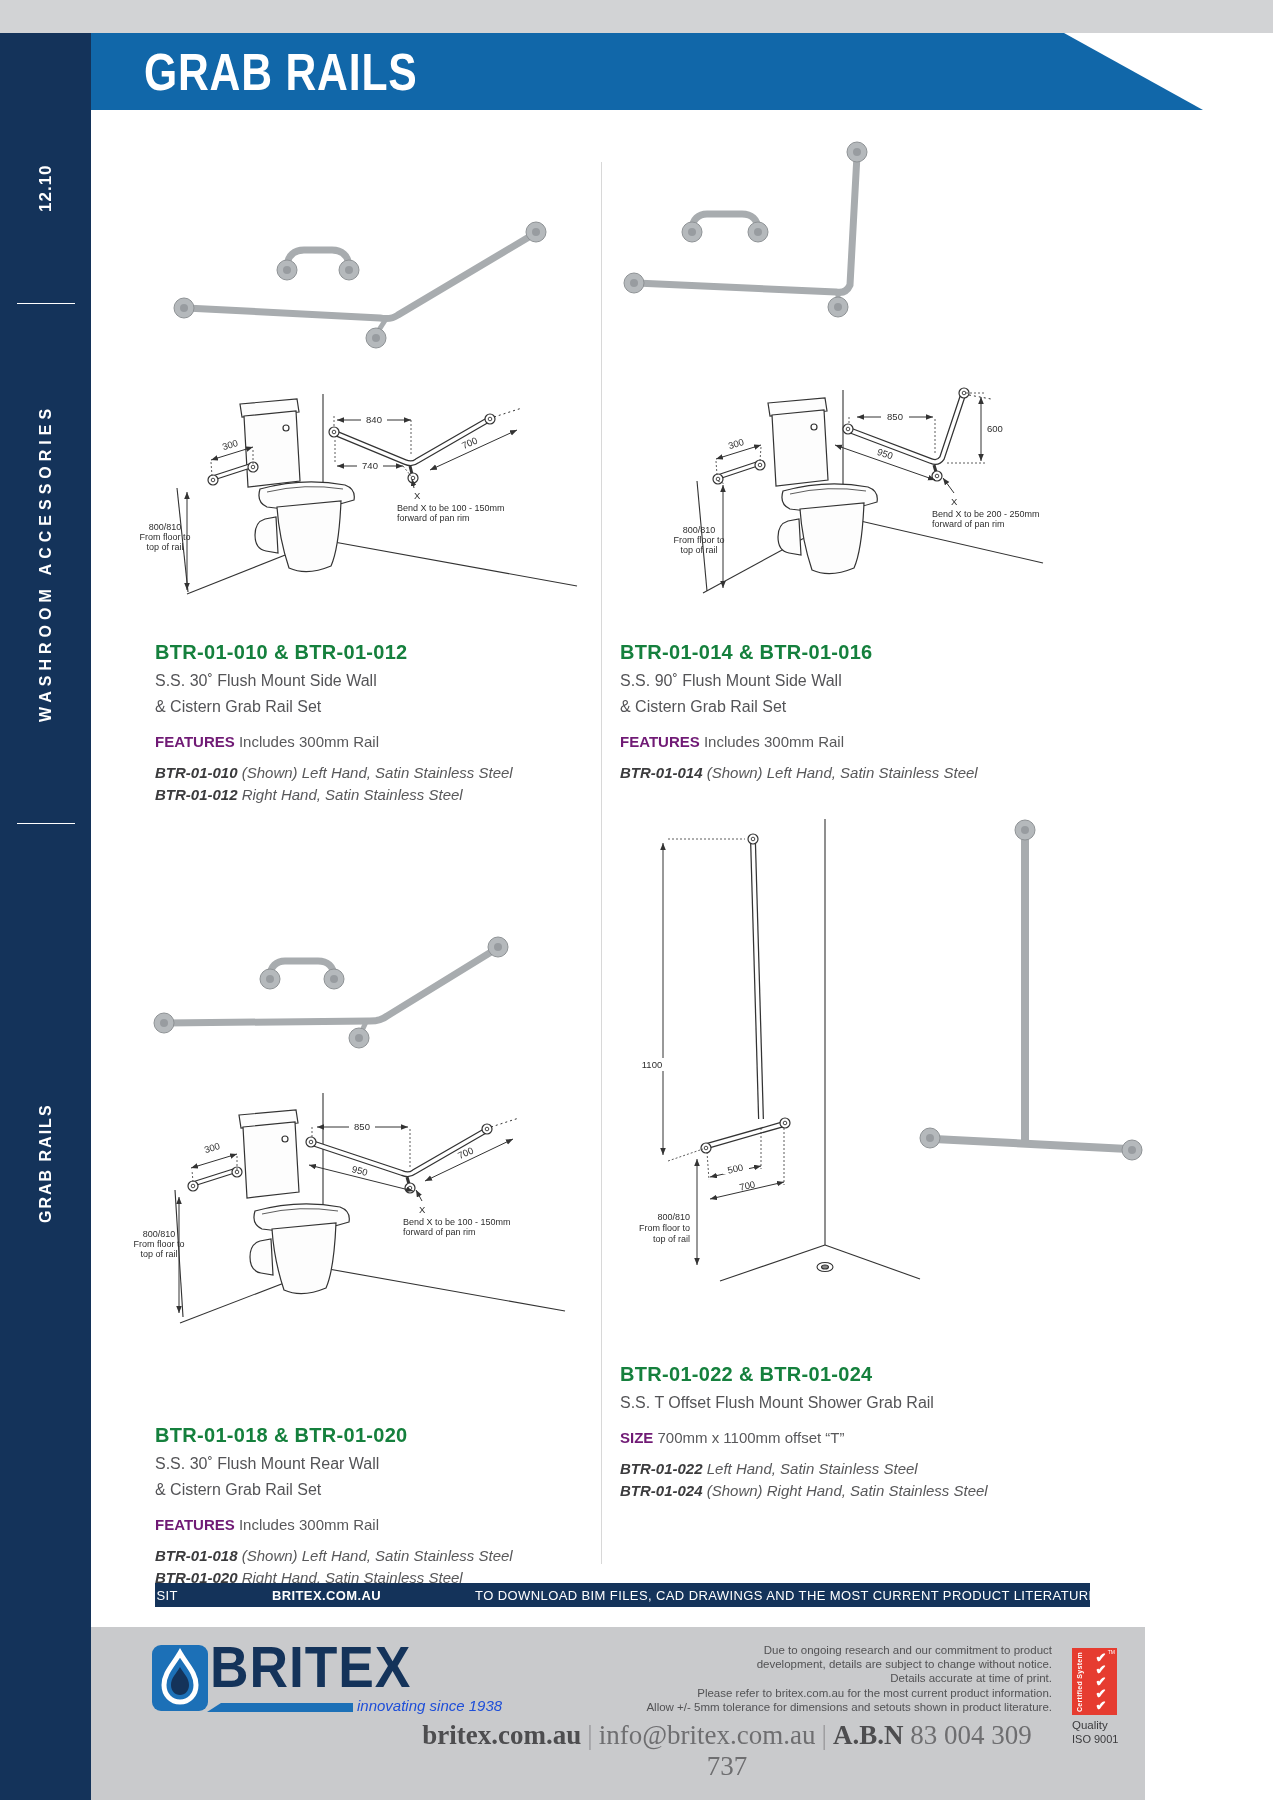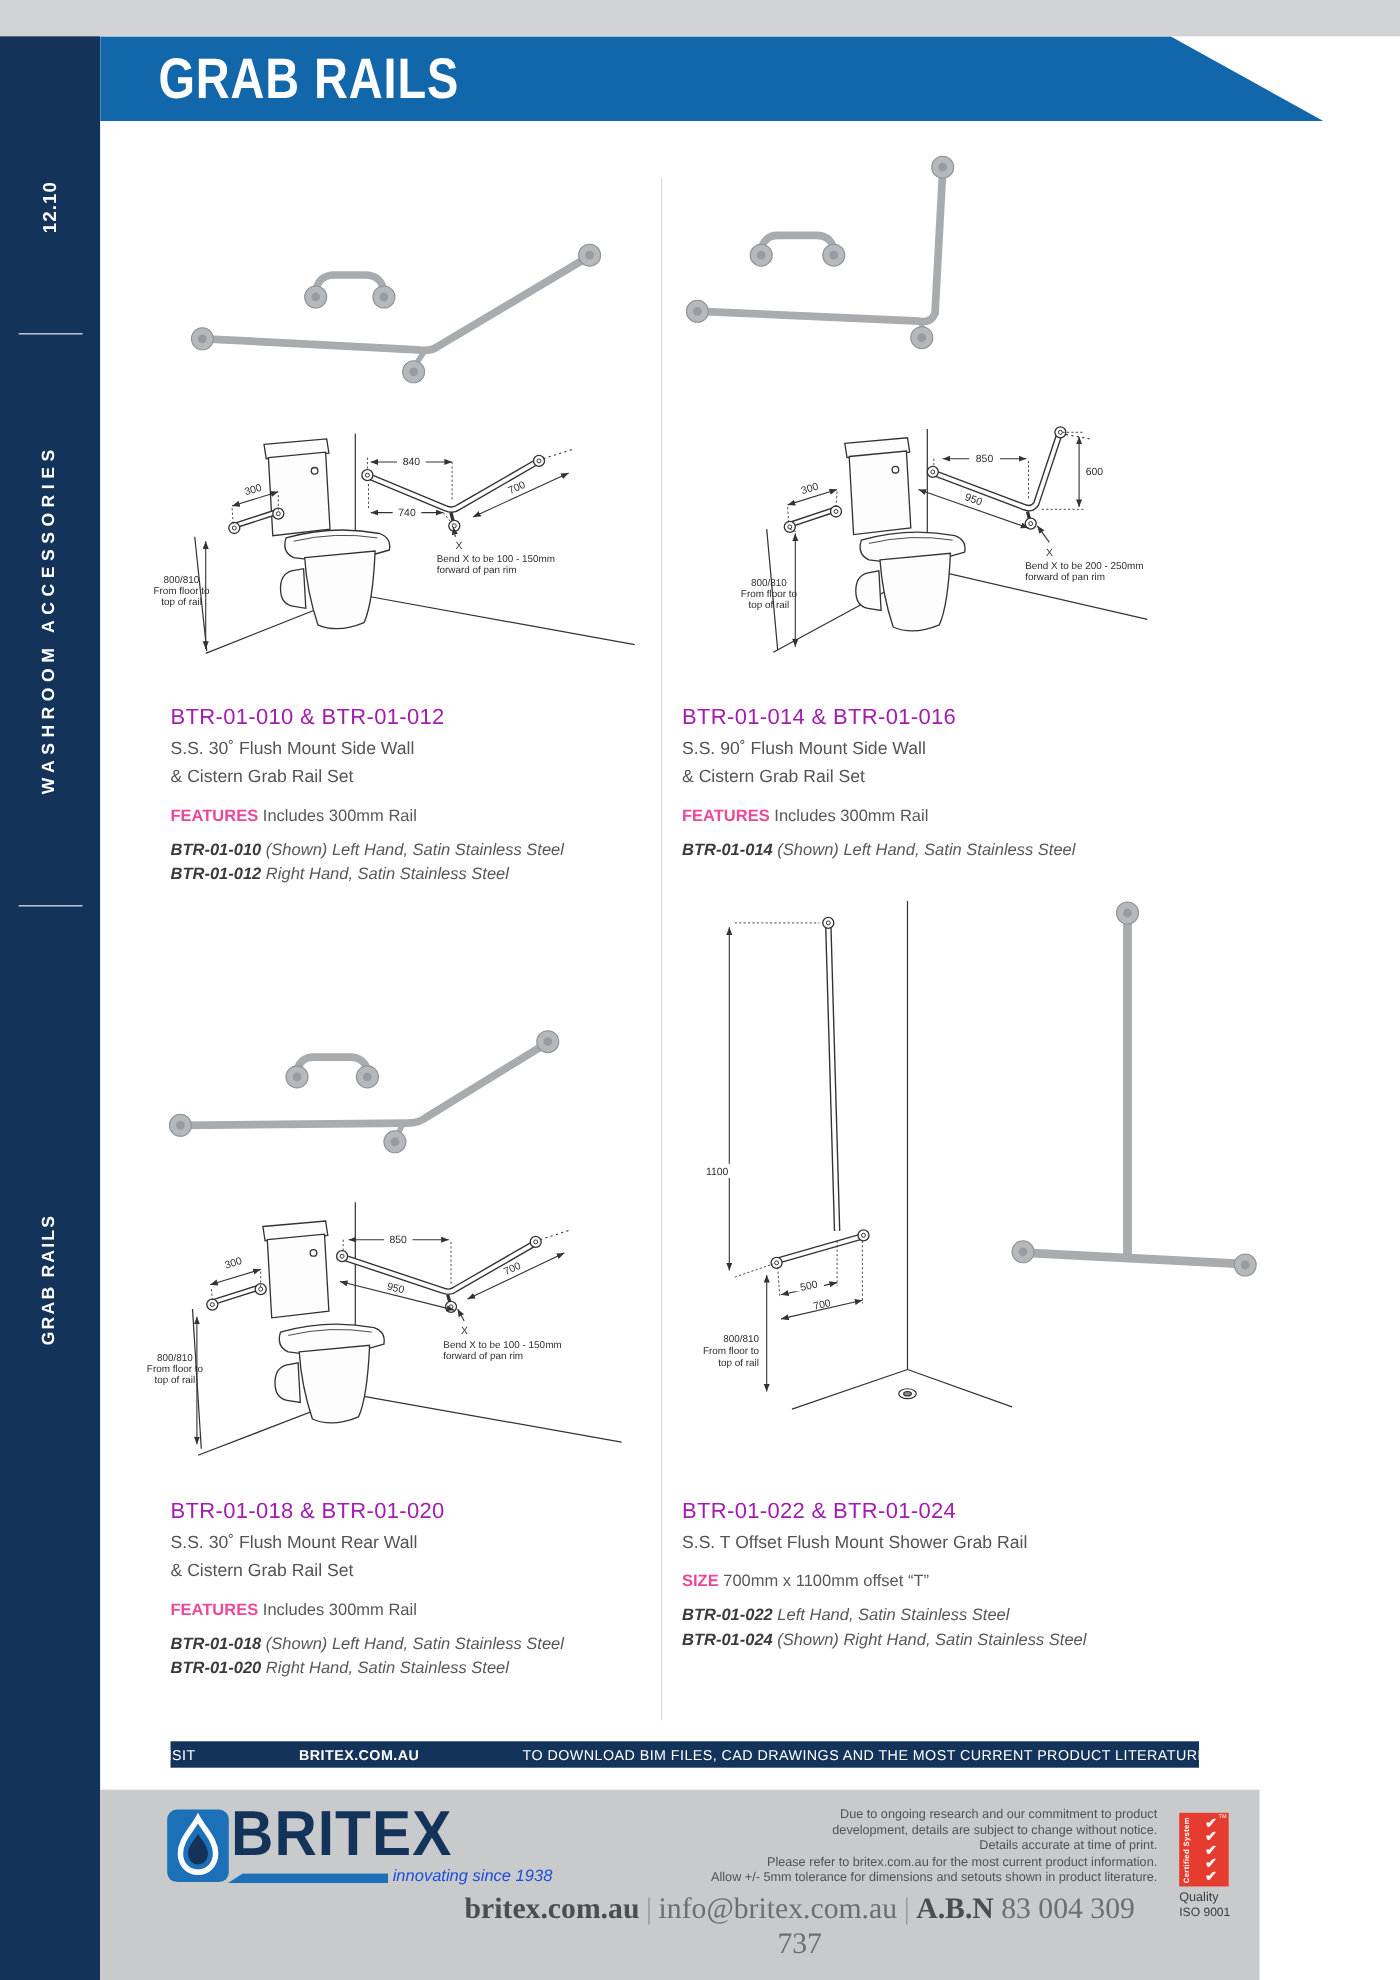--- a/index.html
+++ b/index.html
@@ -14,24 +14,24 @@
   .vsub{top:1055px;height:150px;font-size:16px;letter-spacing:2px;}
   .sb-div{position:absolute;left:17px;width:58px;height:1px;background:#ffffff;}
   .sb-div1{top:270px;} .sb-div2{top:790px;}
   .header{position:absolute;left:91px;top:33px;width:1112px;height:77px;background:#1167a9;
           clip-path:polygon(0 0,87.5% 0,100% 100%,0 100%);display:flex;align-items:center;}
   .header h1{margin:0 0 0 53px;color:#ffffff;font-size:52px;font-weight:700;letter-spacing:1px;
              transform:scaleX(0.82);transform-origin:left center;white-space:nowrap;}
   .coldiv{position:absolute;left:601px;top:162px;width:1px;height:1402px;background:#d8d8d8;}
   .art{position:absolute;}
   .ptext{position:absolute;width:440px;}
-  .pcode{font-size:20px;font-weight:400;color:#a21caf;letter-spacing:0.3px;margin-bottom:4px;}
+  .pcode{font-size:20px;font-weight:700;color:#15803d;letter-spacing:0.3px;margin-bottom:4px;}
   .pname{font-size:16px;color:#545457;line-height:26px;}
   .pspec{margin-top:13px;font-size:15px;color:#58585a;}
-  .pspec b{color:#ec4899;font-weight:700;}
+  .pspec b{color:#701a75;font-weight:700;}
   .pvars{margin-top:12px;font-size:15px;font-style:italic;color:#58585a;line-height:22px;}
   .pvars b{color:#3b3b3d;font-weight:700;}
   .visit{position:absolute;left:155px;top:1583px;width:935px;height:24px;background:#14335a;
          display:flex;align-items:center;justify-content:center;color:#ffffff;font-size:13px;letter-spacing:0.4px;gap:45px;}
   .visit span{white-space:pre;}
   .visit .vb{font-weight:700;}
   .footer{position:absolute;left:91px;top:1627px;width:1054px;height:173px;background:#c9cacc;}
   .logoicon{position:absolute;left:61px;top:18px;width:56px;height:66px;background:#1c70b7;border-radius:9px;}
   .logotext{position:absolute;left:119px;top:6px;font-size:58px;font-weight:700;color:#14335a;
             letter-spacing:1px;transform:scaleX(0.92);transform-origin:left top;white-space:nowrap;}
@@ -347,21 +347,21 @@
   </svg>
 
   <svg class="art" style="left:900px;top:812px" width="260" height="350" viewBox="0 0 260 350">
     <path d="M125,22 L125,328" fill="none" stroke="#a8acaf" stroke-width="8" stroke-linecap="round"></path>
     <path d="M34,327 L228,337" fill="none" stroke="#a8acaf" stroke-width="8" stroke-linecap="round"></path>
     <use href="#flangeP" transform="translate(125,18)"></use>
     <use href="#flangeP" transform="translate(30,326)"></use>
     <use href="#flangeP" transform="translate(232,338)"></use>
   </svg>
 
-  <div class="ptext" style="left:155px;top:1363px">
+  <div class="ptext" style="left:155px;top:1424px">
     <div class="pcode">BTR-01-018 &amp; BTR-01-020</div>
     <div class="pname">S.S. 30˚ Flush Mount Rear Wall</div>
     <div class="pname">&amp; Cistern Grab Rail Set</div>
     <div class="pspec">
       <b>FEATURES</b> <span>Includes 300mm Rail</span>
     </div>
     <div class="pvars">
       <div><b>BTR-01-018</b> <span>(Shown) Left Hand, Satin Stainless Steel</span></div>
       <div><b>BTR-01-020</b> <span>Right Hand, Satin Stainless Steel</span></div>
     </div>

